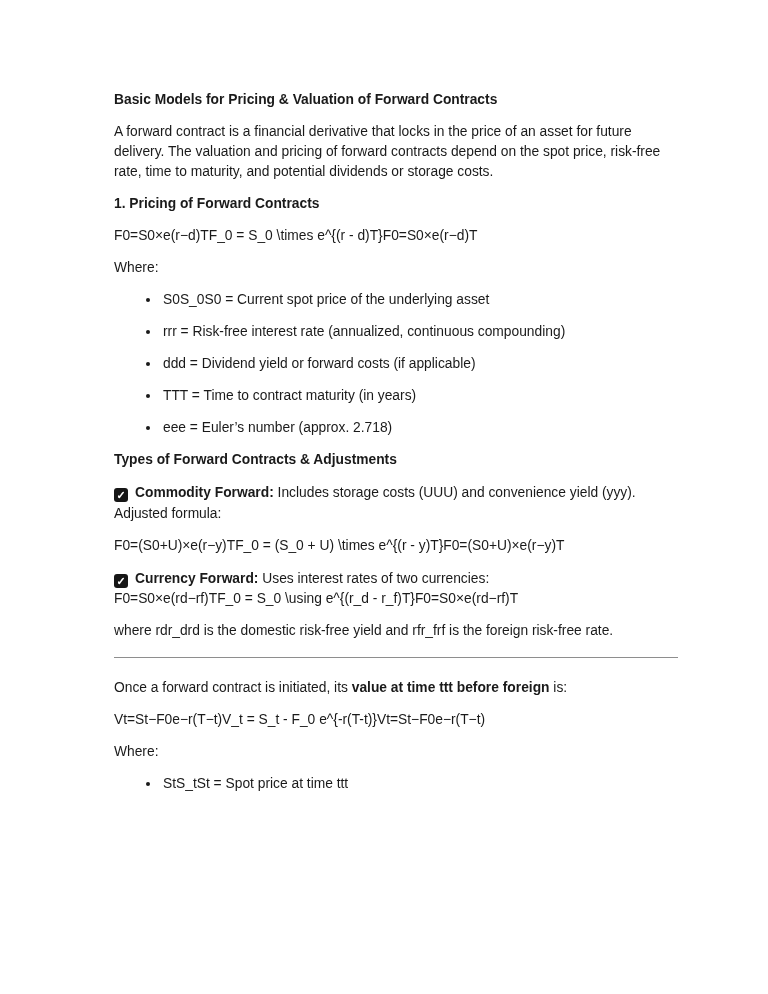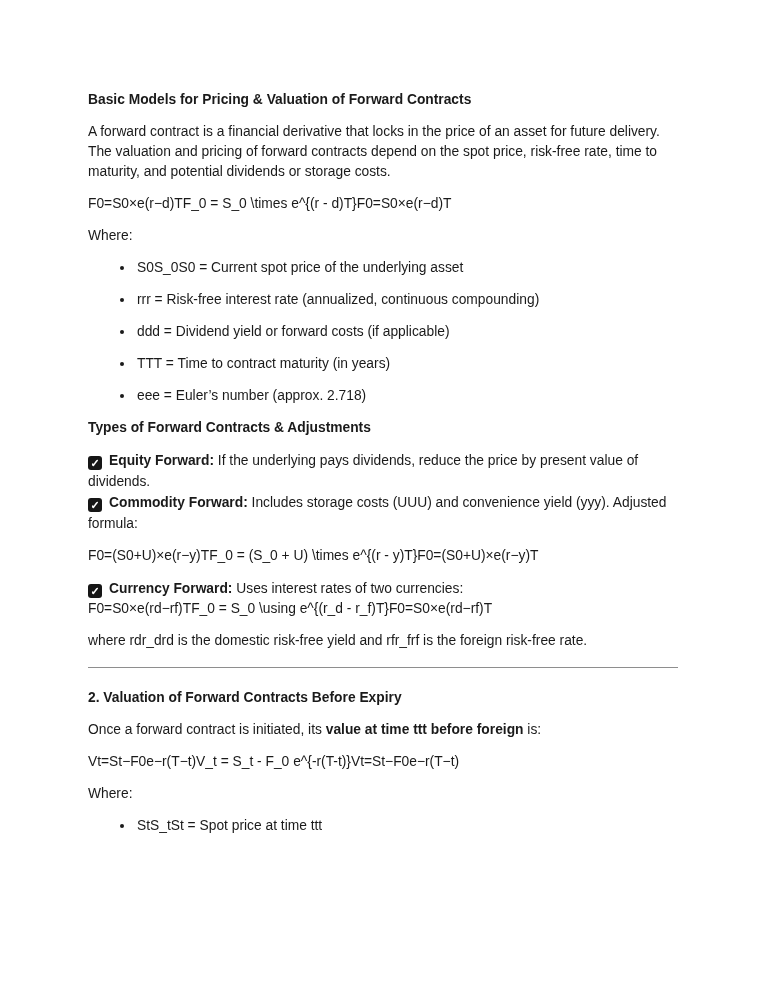--- a/index.html
+++ b/index.html
@@ -6,21 +6,21 @@
     margin: 0;
     padding: 0;
     background: #ffffff;
   }
   .page {
     position: relative;
     width: 768px;
     height: 934px;
     background: #ffffff;
     box-sizing: border-box;
-    padding: 90px 90px 0 88px;
+    padding: 90px 90px 0 114px;
     font-family: "Liberation Sans", sans-serif;
     font-size: 13.8px;
     line-height: 20px;
     color: #1a1a1a;
     overflow: hidden;
   }
   .para {
     margin: 0 0 12px 0;
   }
   .heading {
@@ -70,58 +70,55 @@
 </style>
 </head>
 <body>
 
 <div class="page">
 
   <p class="heading">Basic Models for Pricing &amp; Valuation of Forward Contracts</p>
 
   <p class="para">A forward contract is a financial derivative that locks in the price of an asset for future delivery. The valuation and pricing of forward contracts depend on the spot price, risk-free rate, time to maturity, and potential dividends or storage costs.</p>
 
+  <p class="heading">1. Pricing of Forward Contracts</p>
 
 
   <p class="para">F0=S0×e(r−d)TF_0 = S_0 \times e^{(r - d)T}F0=S0×e(r−d)T</p>
 
   <p class="para">Where:</p>
 
   <ul class="bullets">
     <li>S0S_0S0 = Current spot price of the underlying asset</li>
     <li>rrr = Risk-free interest rate (annualized, continuous compounding)</li>
     <li>ddd = Dividend yield or forward costs (if applicable)</li>
     <li>TTT = Time to contract maturity (in years)</li>
     <li>eee = Euler’s number (approx. 2.718)</li>
   </ul>
 
   <p class="heading">Types of Forward Contracts &amp; Adjustments</p>
 
   <div class="check-group">
     <p class="check-line">
-      <span class="checkbox"><span>✓</span></span><strong>Equity Forward:</strong><span> If the underlying pays dividends, reduce the price by present value of dividends.</span>
-    </p>
-    <p class="check-line">
       <span class="checkbox"><span>✓</span></span><strong>Commodity Forward:</strong><span> Includes storage costs (UUU) and convenience yield (yyy). Adjusted formula:</span>
     </p>
   </div>
 
   <p class="para">F0=(S0+U)×e(r−y)TF_0 = (S_0 + U) \times e^{(r - y)T}F0=(S0+U)×e(r−y)T</p>
 
   <p class="check-line solo">
     <span class="checkbox"><span>✓</span></span><strong>Currency Forward:</strong><span> Uses interest rates of two currencies:</span>
   </p>
 
   <p class="para">F0=S0×e(rd−rf)TF_0 = S_0 \using e^{(r_d - r_f)T}F0=S0×e(rd−rf)T</p>
 
   <p class="para">where rdr_drd is the domestic risk-free yield and rfr_frf is the foreign risk-free rate.</p>
 
   <hr class="divider">
 
-  <p class="heading">2. Valuation of Forward Contracts Before Expiry</p>
 
   <p class="para">
     <span>Once a forward contract is initiated, its </span><strong>value at time ttt before foreign</strong><span> is:</span>
   </p>
 
   <p class="para">Vt=St−F0e−r(T−t)V_t = S_t - F_0 e^{-r(T-t)}Vt=St−F0e−r(T−t)</p>
 
   <p class="para">Where:</p>
 
   <ul class="bullets">

